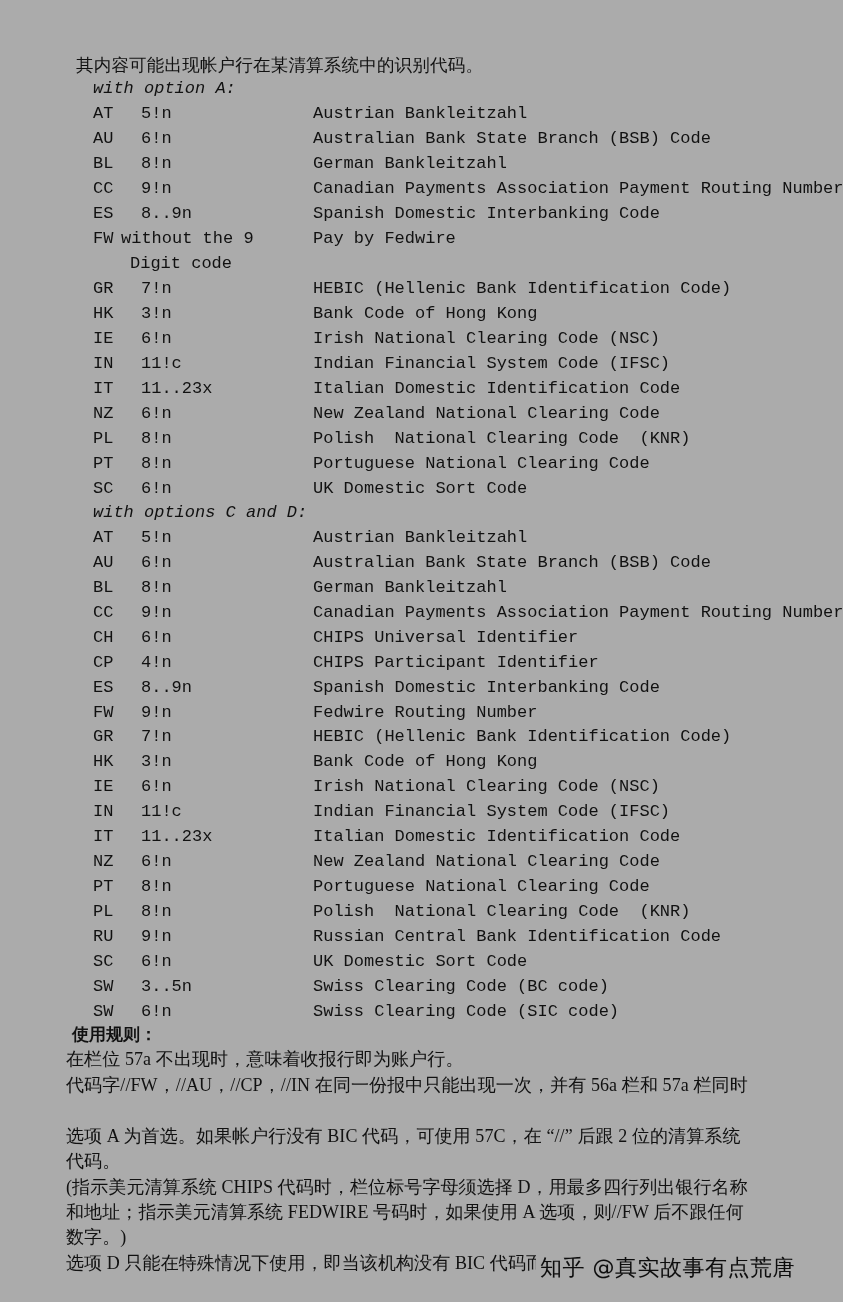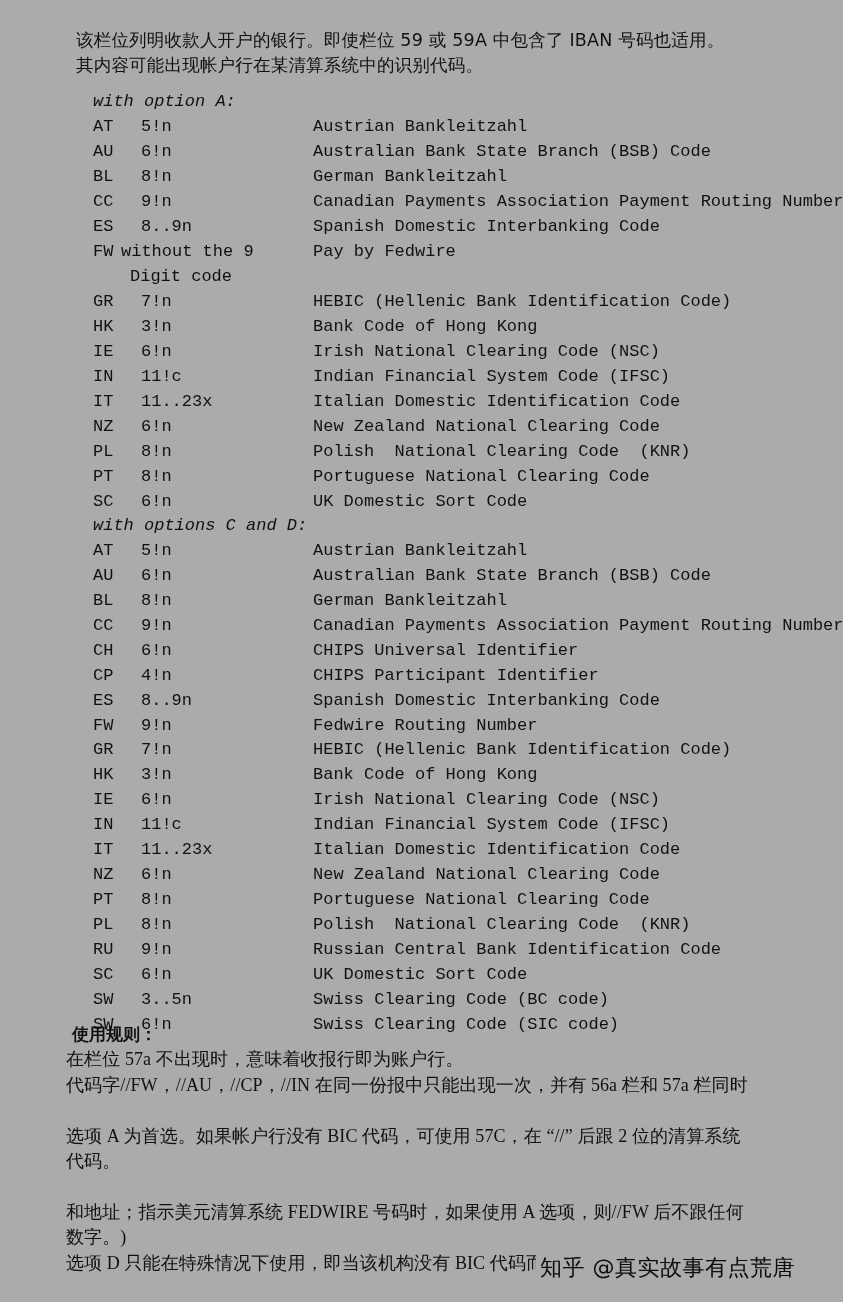--- a/index.html
+++ b/index.html
@@ -5,41 +5,40 @@
     html, body { margin: 0; padding: 0; }
     body {
       width: 843px; height: 1302px; overflow: hidden;
       background: #ababab;
       color: #111;
       position: relative;
       font-family: "DejaVu Sans", sans-serif;
     }
     .page { position: absolute; left: 0; top: 0; width: 843px; height: 1302px; }
     .intro { position: absolute; left: 76px; font-size: 17.5px; line-height: 25px; letter-spacing: 0.2px; white-space: nowrap; }
-    .mono { font-family: "Liberation Mono", "DejaVu Sans Mono", monospace; margin-top: 13px; }
+    .mono { font-family: "Liberation Mono", "DejaVu Sans Mono", monospace; }
     .opt-head { position: absolute; left: 93px; font-style: italic; font-size: 17px; line-height: 25px; }
     .row { position: absolute; left: 0; height: 25px; width: 725px; font-size: 17px; line-height: 25px; white-space: nowrap; }
     .row .code { position: absolute; left: 93px; }
     .row .fmt { position: absolute; left: 141px; }
     .row .desc { position: absolute; left: 313px; }
     .row .cont { position: absolute; left: 130px; top: 25px; }
     .rules-title { position: absolute; left: 72px; font-weight: bold; font-size: 17px; line-height: 24px; }
     .rule { position: absolute; left: 66px; width: 740px; font-family: "Liberation Serif", "DejaVu Serif", serif; font-size: 18px; line-height: 25px; letter-spacing: 0.1px; }
     .watermark {
       position: absolute; left: 540px; top: 1253px; font-size: 22px; line-height: 30px;
       color: #000000; opacity: 0.92; white-space: nowrap; letter-spacing: 0.5px;
       text-shadow: 0 0 1px rgba(0,0,0,0.15);
     }
   </style>
 </head>
 <body>
 
 <div class="page">
 
-  <div class="intro" style="top:28px">该栏位列明收款人开户的银行。即使栏位 59 或 59A 中包含了 IBAN 号码也适用。</div>
   <div class="intro" style="top:53px">其内容可能出现帐户行在某清算系统中的识别代码。</div>
 
   <div class="opt-head mono" style="top:76px">with option A:</div>
 
   <div class="row mono" style="top:101px">
     <span class="code">AT</span>
     <span class="fmt">5!n</span>
     <span class="desc">Austrian Bankleitzahl</span>
   </div>
   <div class="row mono" style="top:126px">
@@ -215,18 +214,19 @@
     <span class="code">SW</span>
     <span class="fmt">6!n</span>
     <span class="desc">Swiss Clearing Code (SIC code)</span>
   </div>
 
   <div class="rules-title" style="top:1022px">使用规则：</div>
   <div class="rule" style="top:1047px">在栏位 57a 不出现时，意味着收报行即为账户行。</div>
   <div class="rule" style="top:1073px">代码字//FW，//AU，//CP，//IN 在同一份报中只能出现一次，并有 56a 栏和 57a 栏同时</div>
   <div class="rule" style="top:1124px">选项 A 为首选。如果帐户行没有 BIC 代码，可使用 57C，在 “//” 后跟 2 位的清算系统</div>
   <div class="rule" style="top:1149px">代码。</div>
+  <div class="rule" style="top:1175px">(指示美元清算系统 CHIPS 代码时，栏位标号字母须选择 D，用最多四行列出银行名称</div>
   <div class="rule" style="top:1200px">和地址；指示美元清算系统 FEDWIRE 号码时，如果使用 A 选项，则//FW 后不跟任何</div>
   <div class="rule" style="top:1225px">数字。)</div>
   <div class="rule" style="top:1251px; white-space:nowrap; overflow:hidden; width:470px;">选项 D 只能在特殊情况下使用，即当该机构没有 BIC 代码而只能列出名称和地址时使用</div>
 
   <div class="watermark">知乎 @真实故事有点荒唐</div>
 </div>
 
 </body></html>

